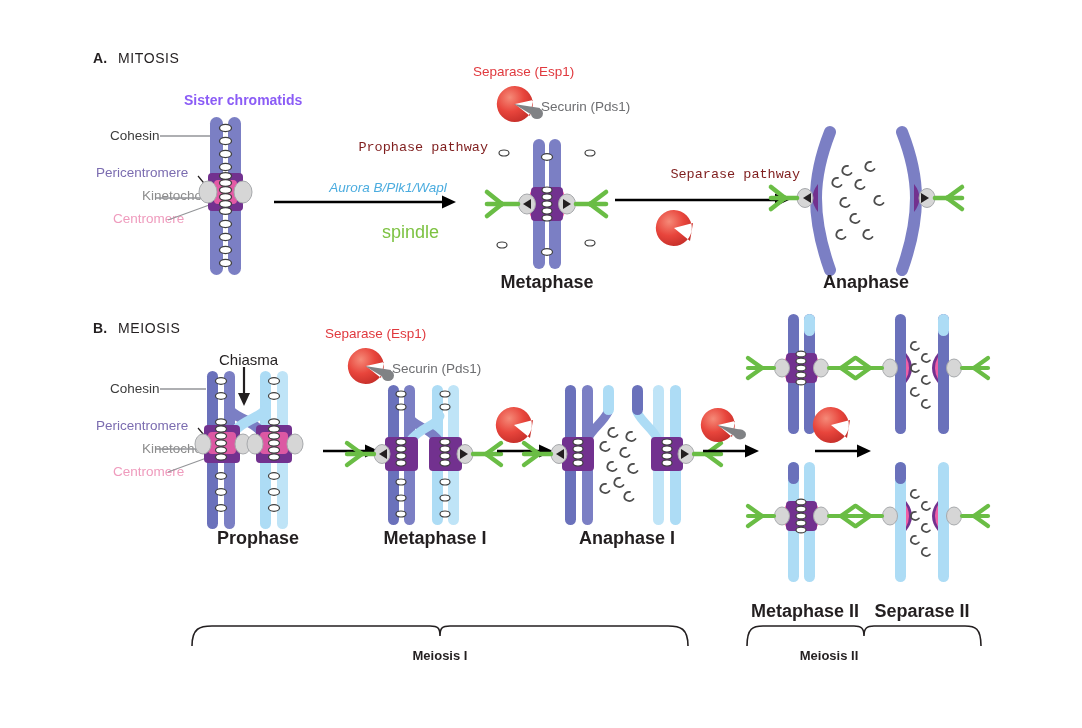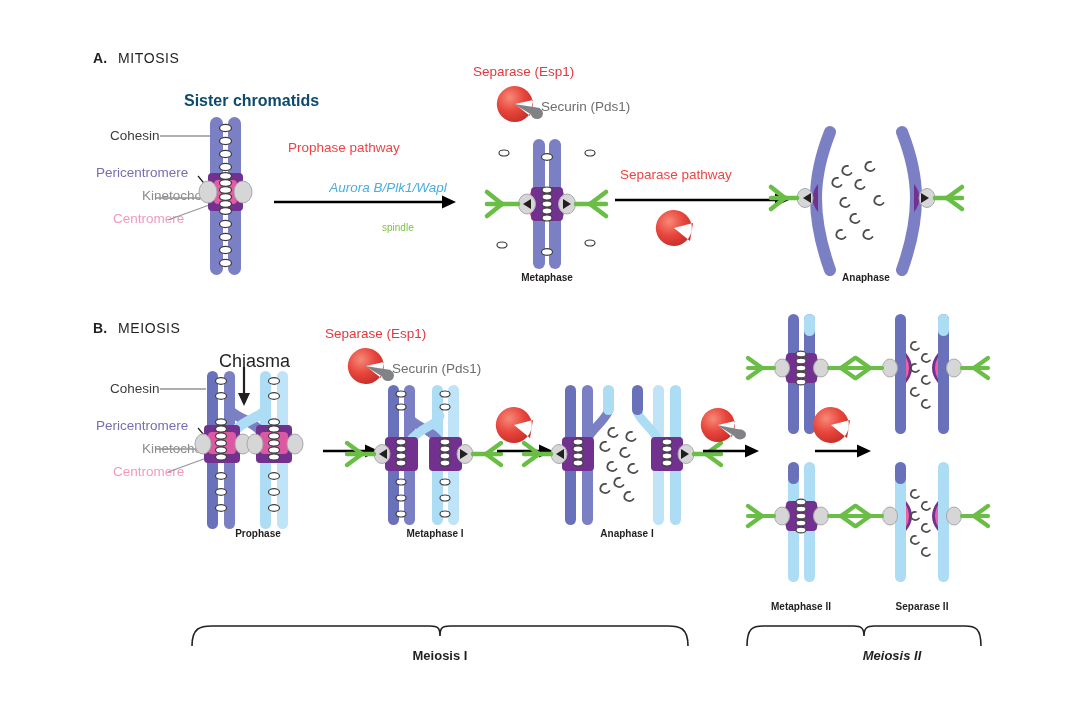--- a/index.html
+++ b/index.html
@@ -35,30 +35,30 @@
   }
   .lbl {
     font-size: 13.5px;
     white-space: nowrap;
     color: #231f20;
   }
   .lbl-cohesin   { color: #3c3c3c; }
   .lbl-peri      { color: #7b6cb0; }
   .lbl-kineto    { color: #8d8d8d; margin-left: 30px; }
   .lbl-centro    { color: #ef9bbd; }
-  .lbl-sister    { color: #0c4a6e; font-weight: bold; font-size: 16px; }
-  .lbl-chiasma   { color: #231f20; font-size: 18px; }
-  .lbl-pathway   { color: #ef4444; font-size: 13.5px; text-align: left; line-height: 1.18; }
+  .lbl-sister    { color: #8b5cf6; font-weight: bold; font-size: 14px; }
+  .lbl-chiasma   { color: #231f20; font-size: 15px; }
+  .lbl-pathway   { color: #7f1d1d; font-size: 13.5px; text-align: right; line-height: 1.18; font-family: Liberation Mono, monospace; }
   .lbl-aurora    { color: #4bacdf; font-size: 13.5px; text-align:center;font-style:italic; }
-  .lbl-spindle   { color: #7dc242; font-size: 10px; }
+  .lbl-spindle   { color: #7dc242; font-size: 18px; }
   .lbl-separase  { color: #e0393e; font-size: 13.5px; }
   .lbl-securin   { color: #6d6e71; font-size: 13.5px; }
   .stage-name {
     font-weight: bold;
-    font-size: 10px;
+    font-size: 18px;
     color: #231f20;
     white-space: nowrap;
     text-align: center;
   }
   .bracket-label {
     font-weight: bold;
     font-size: 13px;
     color: #231f20;
     white-space: nowrap;
     text-align: center;
@@ -627,15 +627,15 @@
   <div class="abs stage-name" style="left:872px; top:601px; width:100px;">Separase II</div>
 
   <svg class="abs" style="left:190px; top:622px;" width="500" height="26">
     <path d="M2,24 C2,6 10,4 22,4 L240,4 C248,4 250,6 250,14 C250,6 252,4 260,4 L478,4 C490,4 498,6 498,24" stroke="#231f20" stroke-width="1.6" fill="none"></path>
   </svg>
   <div class="abs bracket-label" style="left:365px; top:648px; width:150px;">Meiosis I</div>
 
   <svg class="abs" style="left:745px; top:622px;" width="238" height="26">
     <path d="M2,24 C2,6 8,4 18,4 L109,4 C116,4 119,6 119,14 C119,6 122,4 129,4 L220,4 C230,4 236,6 236,24" stroke="#231f20" stroke-width="1.6" fill="none"></path>
   </svg>
-  <div class="abs bracket-label" style="left:817px; top:648px; width:150px;font-style:italic;">Meiosis II</div>
+  <div class="abs bracket-label" style="left:754px; top:648px; width:150px;">Meiosis II</div>
 
 </div>
 
 </body></html>

